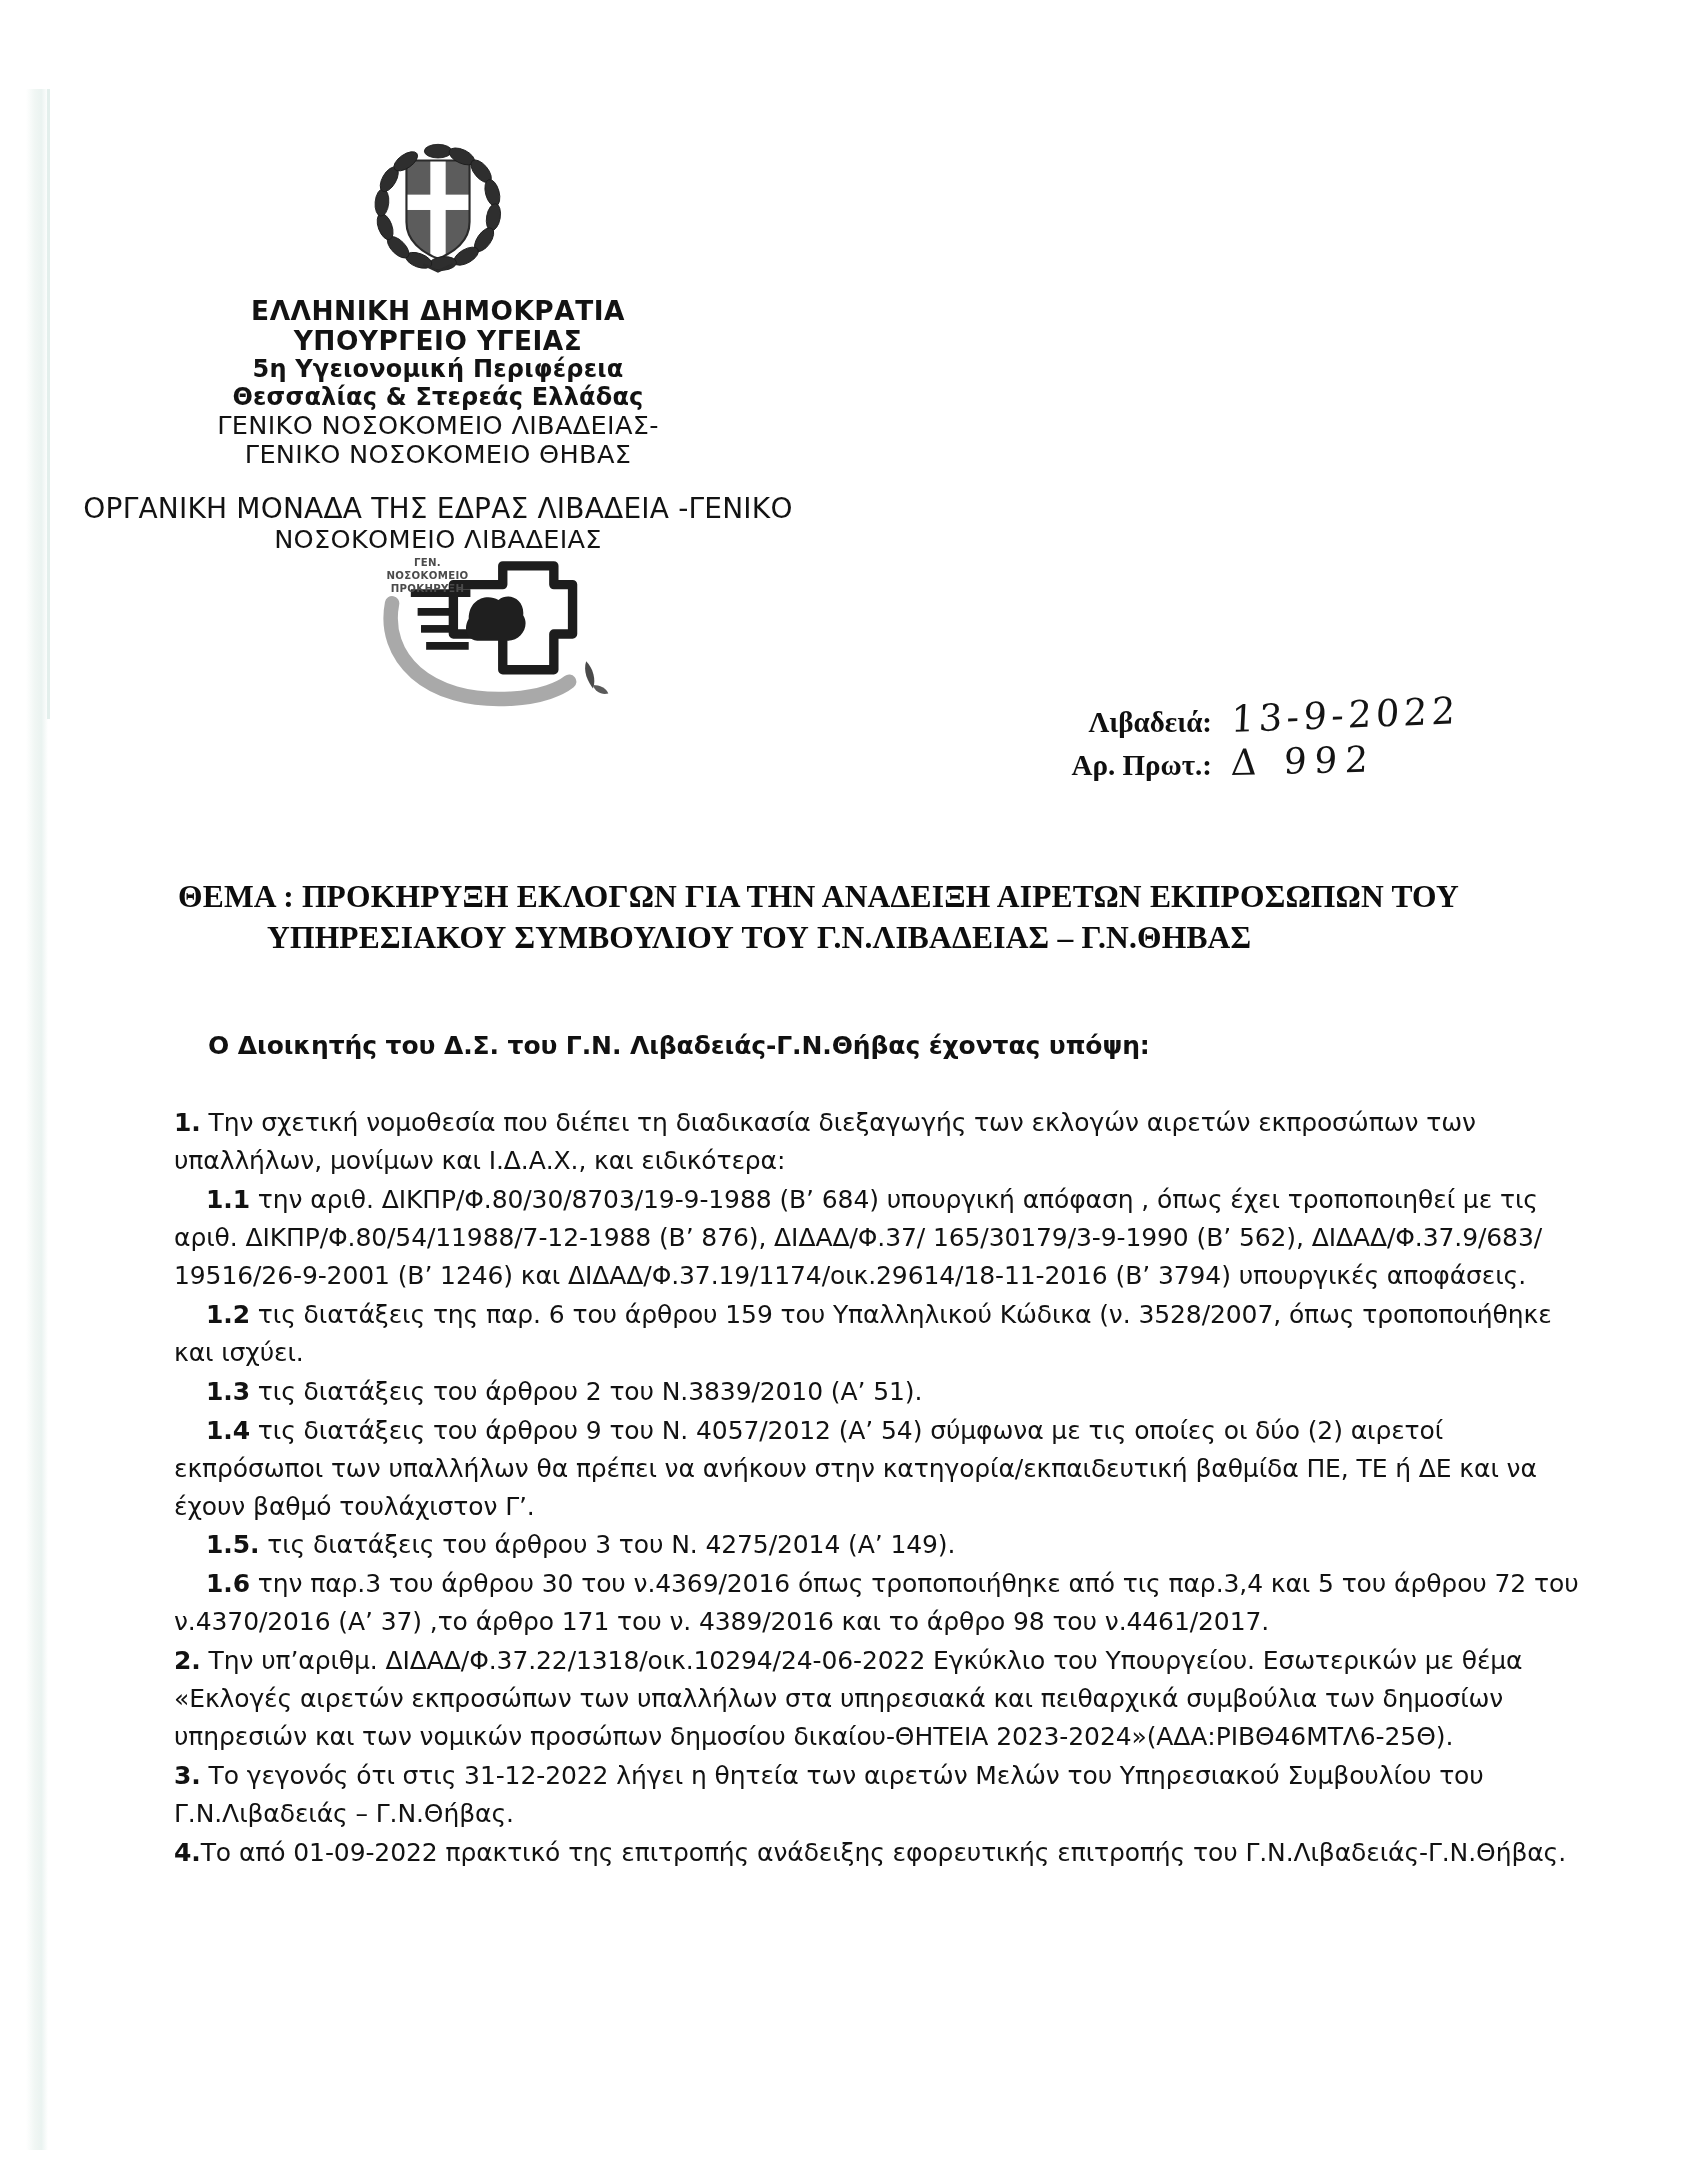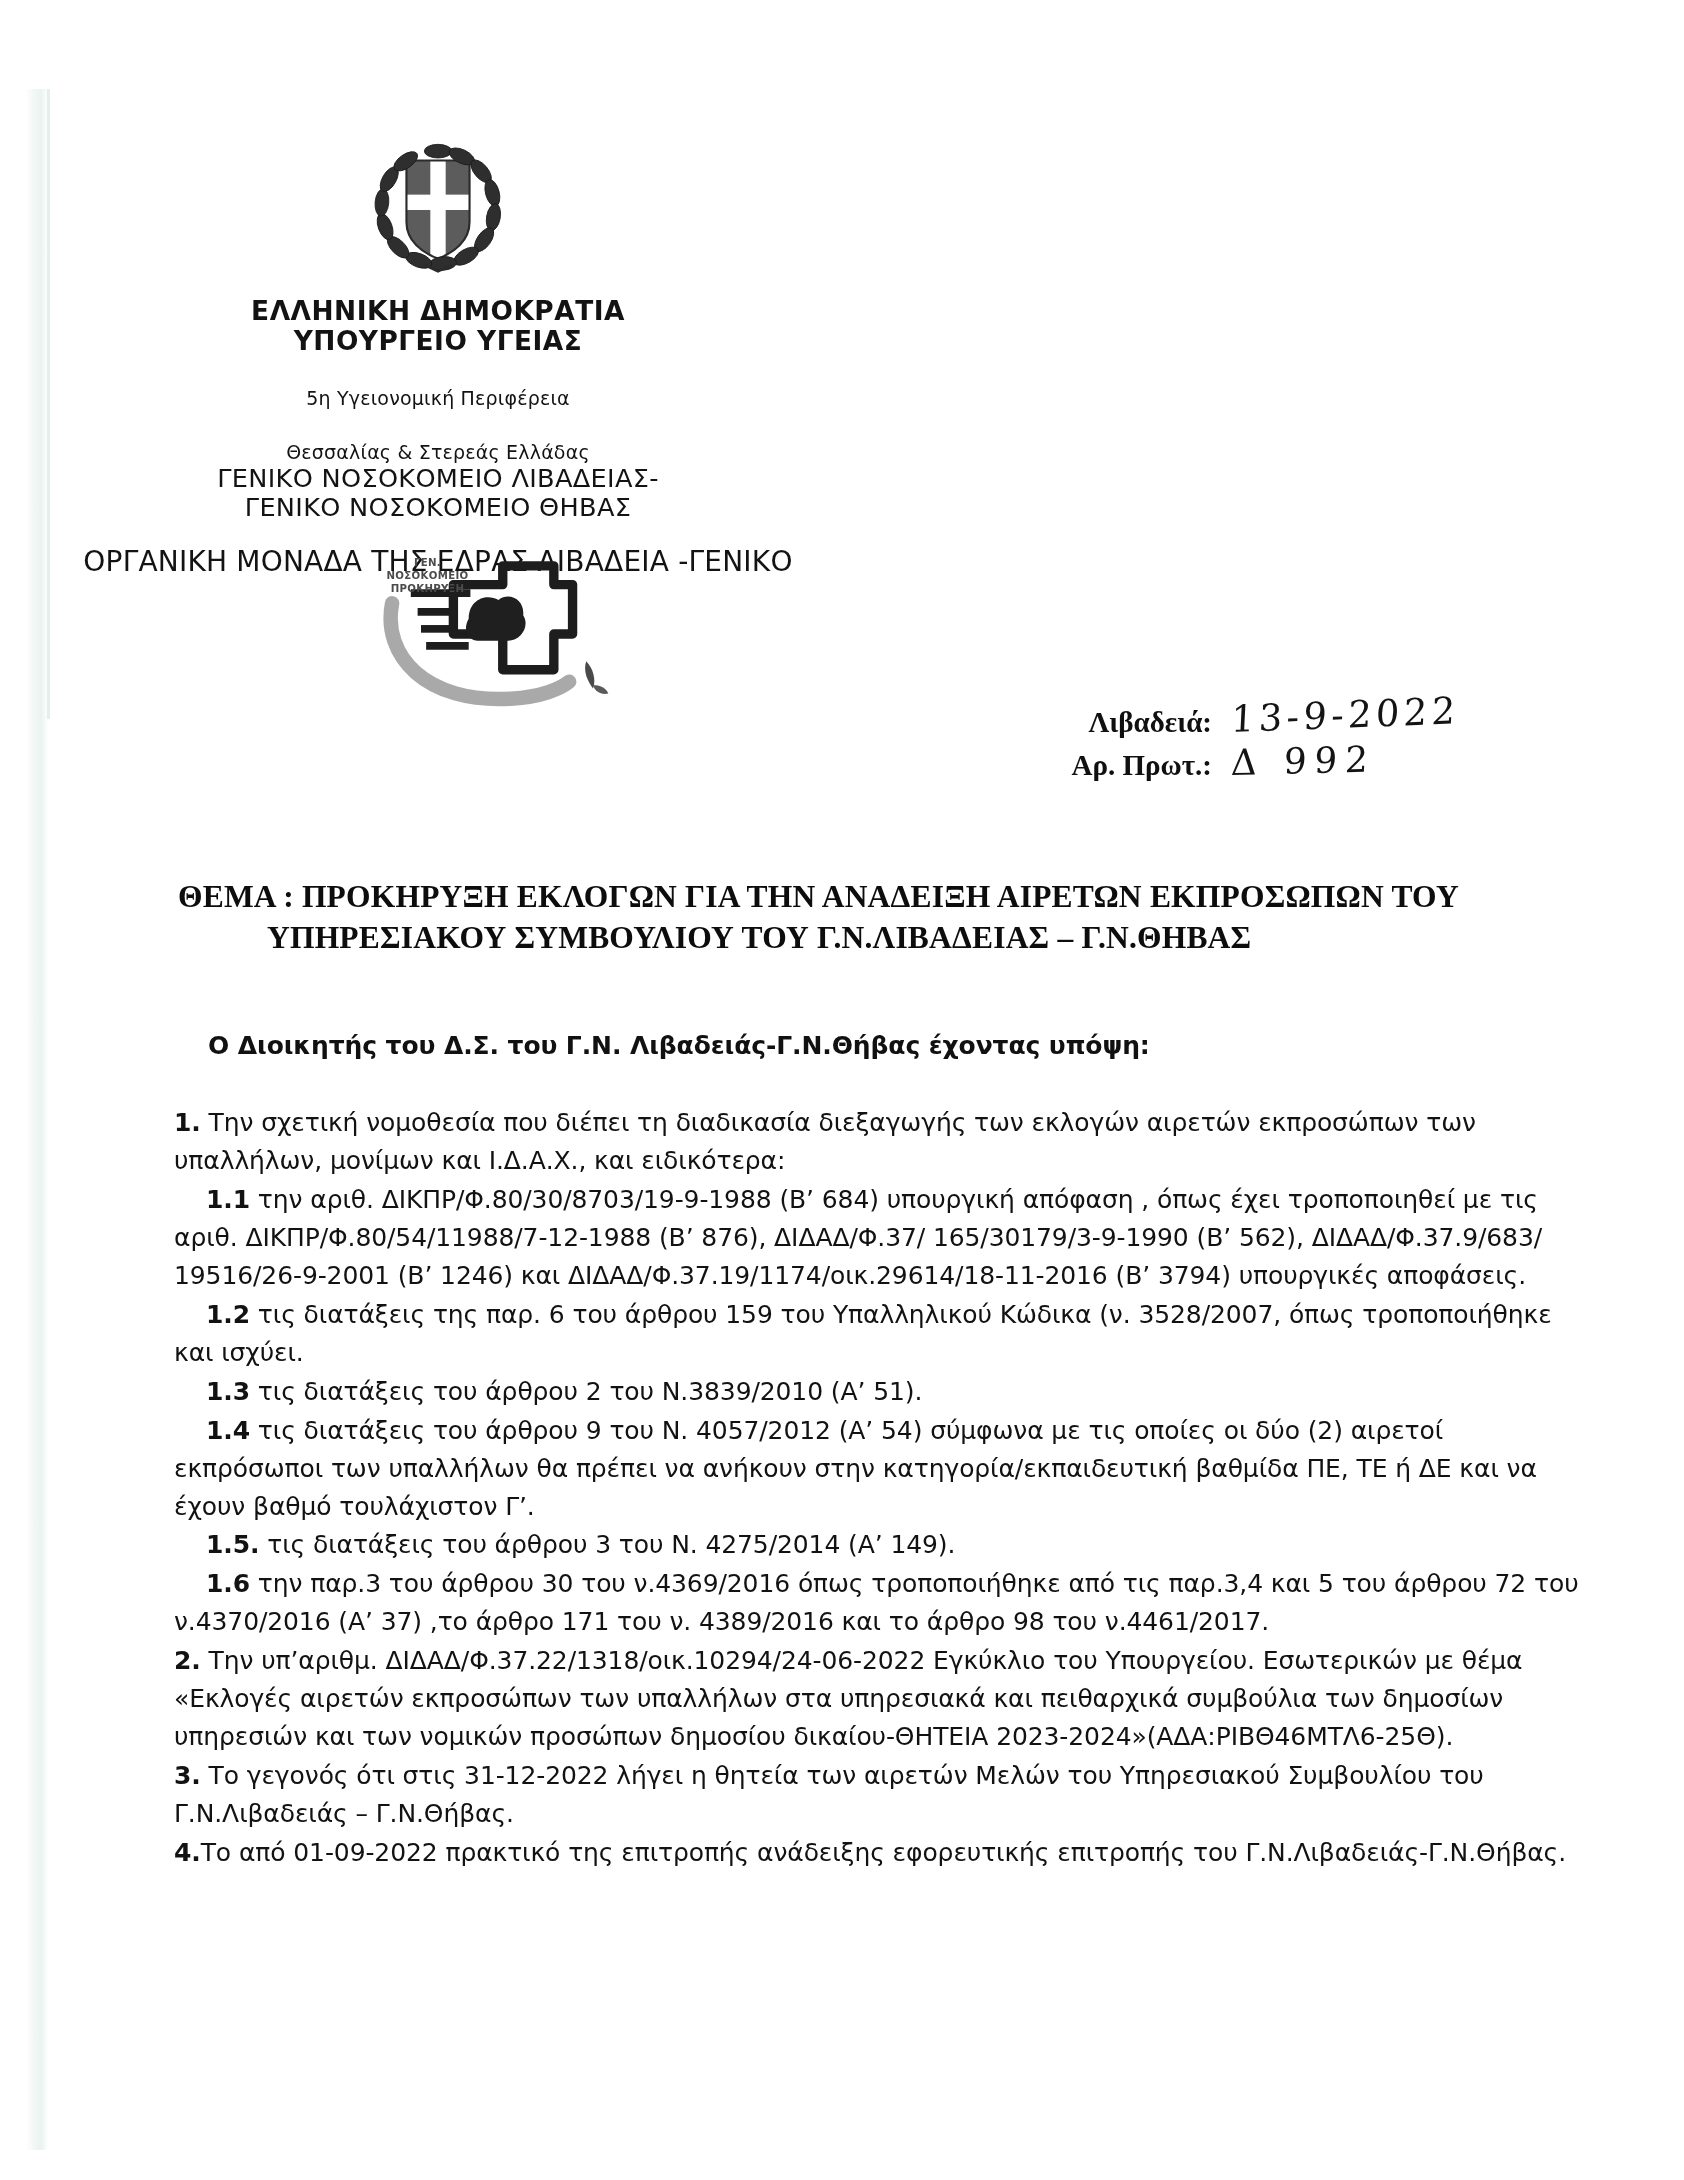--- a/index.html
+++ b/index.html
@@ -56,23 +56,22 @@
     letter-spacing: 0.2px;
     line-height: 1.14;
     white-space: nowrap;
   }
   .org-bold {
     font-weight: 700;
     font-size: 26.4px;
     letter-spacing: 0.5px;
   }
   .org-reg {
-    font-weight: 400;
-    font-size: 19px;
-    margin-top: 32px;
+    font-weight: 700;
+    font-size: 24px;
   }
   .org-caps {
     font-weight: 400;
     font-size: 25.6px;
     letter-spacing: 0.3px;
   }
   .org-wide {
     font-weight: 400;
     font-size: 28px;
     letter-spacing: 0.2px;
@@ -262,20 +261,21 @@
       </g>
     </svg>
 
     <div class="org-line org-bold">ΕΛΛΗΝΙΚΗ ΔΗΜΟΚΡΑΤΙΑ</div>
     <div class="org-line org-bold">ΥΠΟΥΡΓΕΙΟ ΥΓΕΙΑΣ</div>
     <div class="org-line org-reg">5η Υγειονομική Περιφέρεια</div>
     <div class="org-line org-reg">Θεσσαλίας &amp; Στερεάς Ελλάδας</div>
     <div class="org-line org-caps">ΓΕΝΙΚΟ ΝΟΣΟΚΟΜΕΙΟ ΛΙΒΑΔΕΙΑΣ-</div>
     <div class="org-line org-caps">ΓΕΝΙΚΟ ΝΟΣΟΚΟΜΕΙΟ ΘΗΒΑΣ</div>
     <div class="org-line org-wide">ΟΡΓΑΝΙΚΗ ΜΟΝΑΔΑ ΤΗΣ ΕΔΡΑΣ ΛΙΒΑΔΕΙΑ -ΓΕΝΙΚΟ</div>
+    <div class="org-line org-caps">ΝΟΣΟΚΟΜΕΙΟ ΛΙΒΑΔΕΙΑΣ</div>
   </div>
 
   <div class="hosp-logo">
     <svg viewBox="0 0 370 185" width="315" height="158">
 
       <g stroke="#1d1d1d" stroke-width="9" stroke-linecap="butt">
         <line x1="82" y1="48" x2="152" y2="48"></line>
         <line x1="90" y1="70" x2="128" y2="70"></line>
         <line x1="94" y1="90" x2="130" y2="90"></line>
         <line x1="100" y1="110" x2="150" y2="110"></line>

